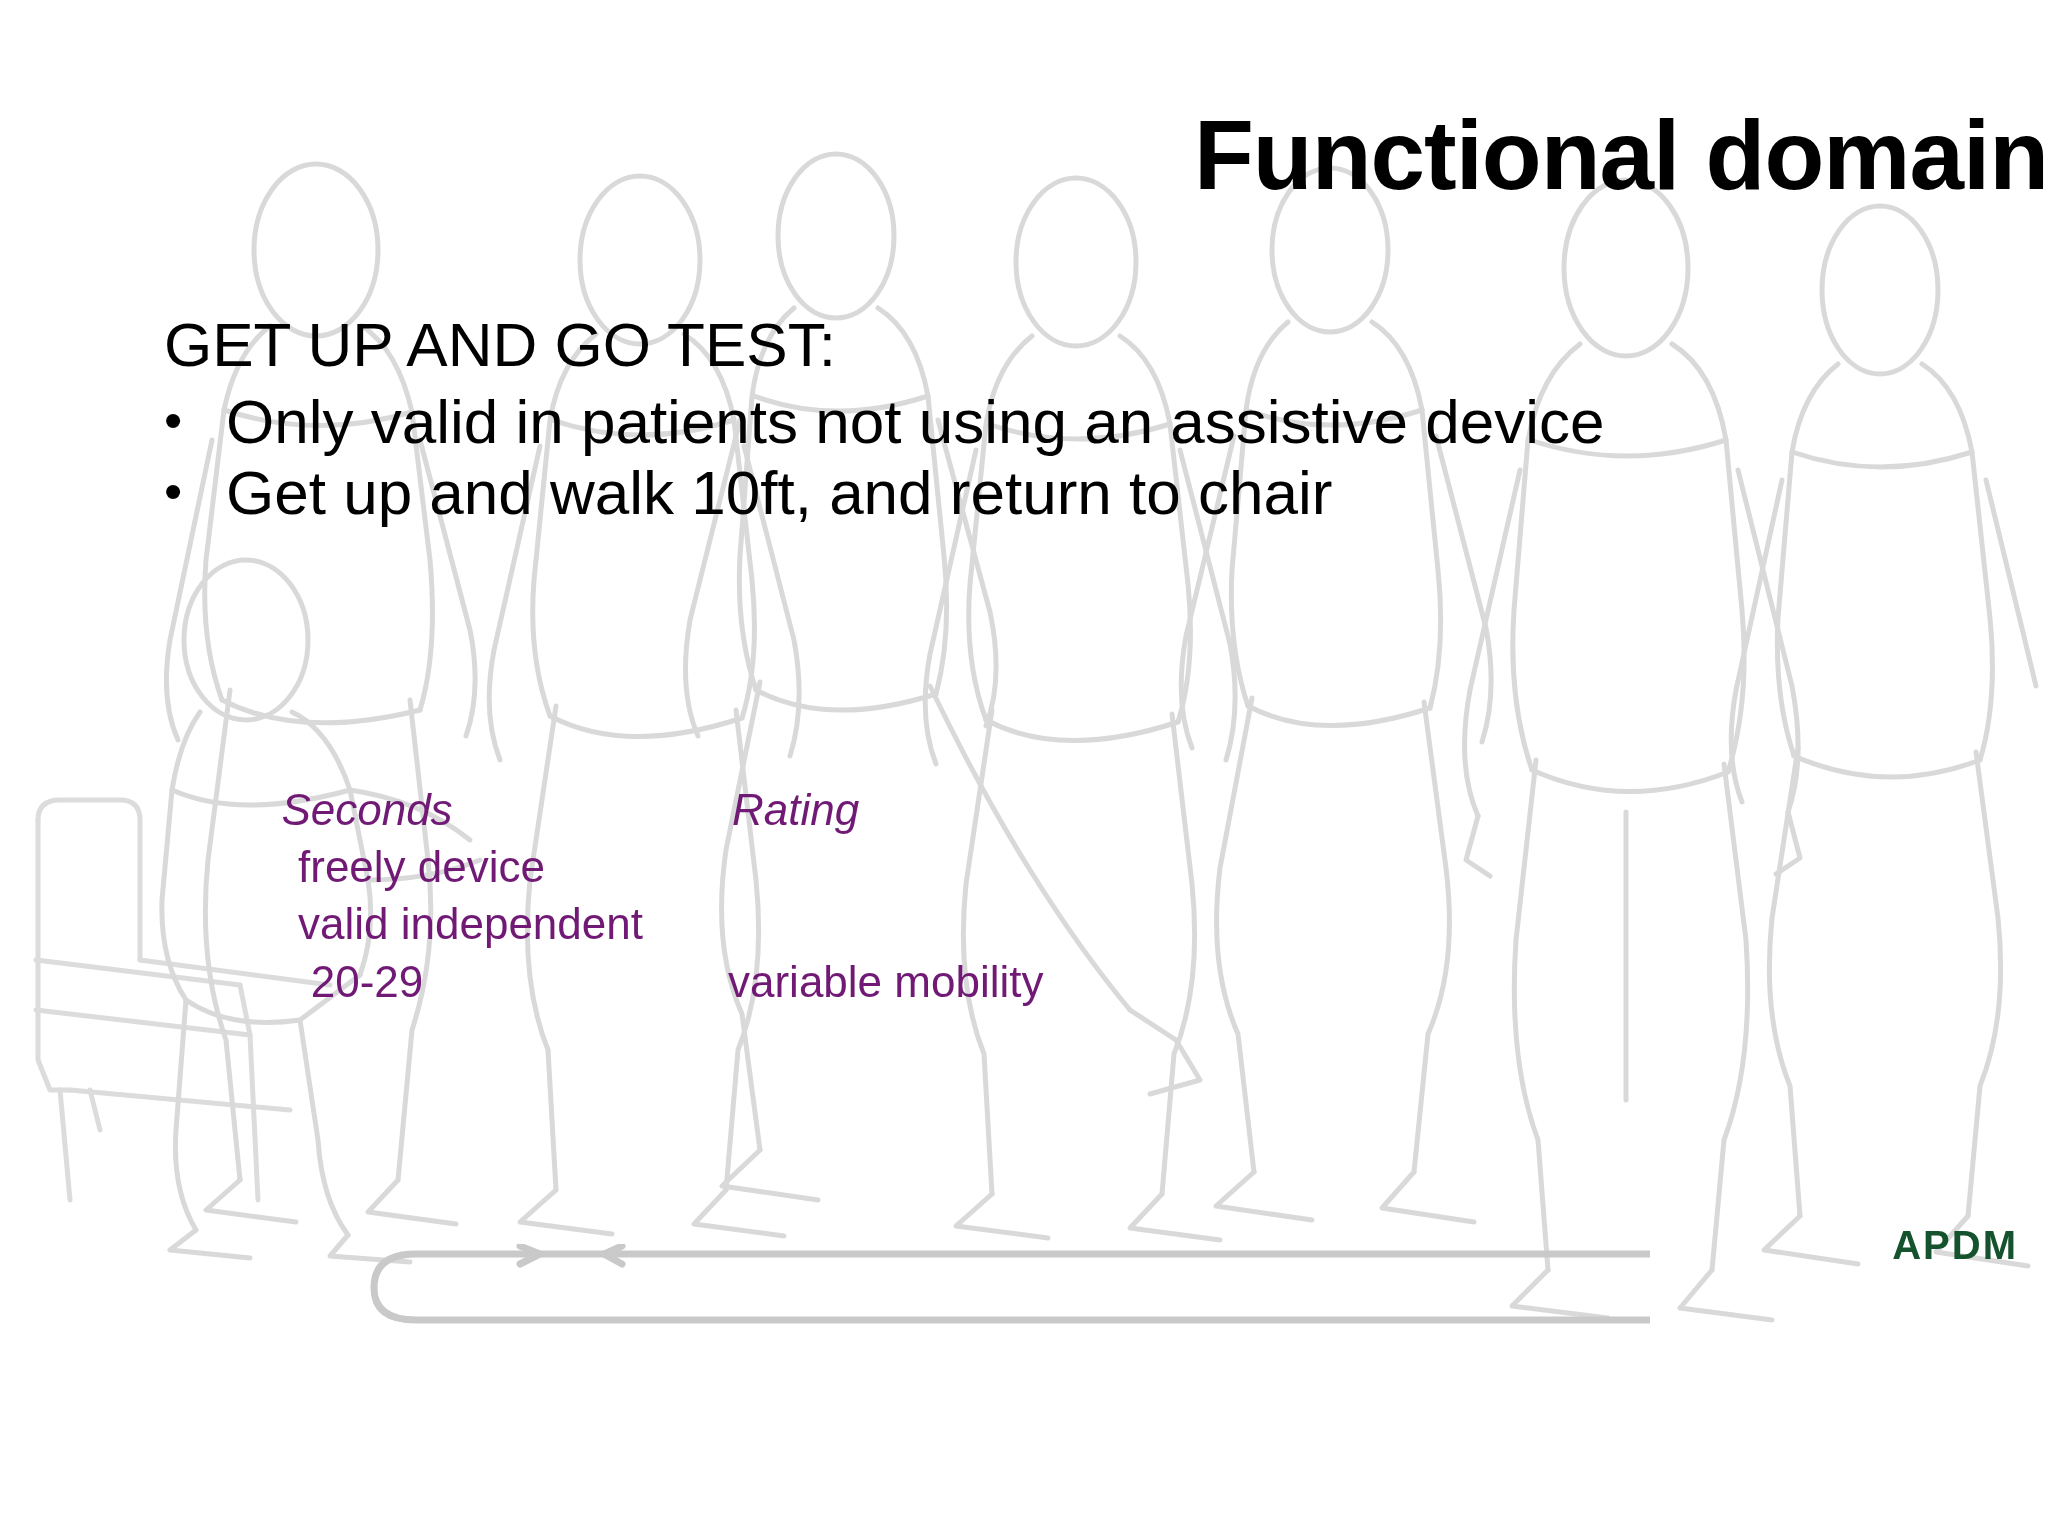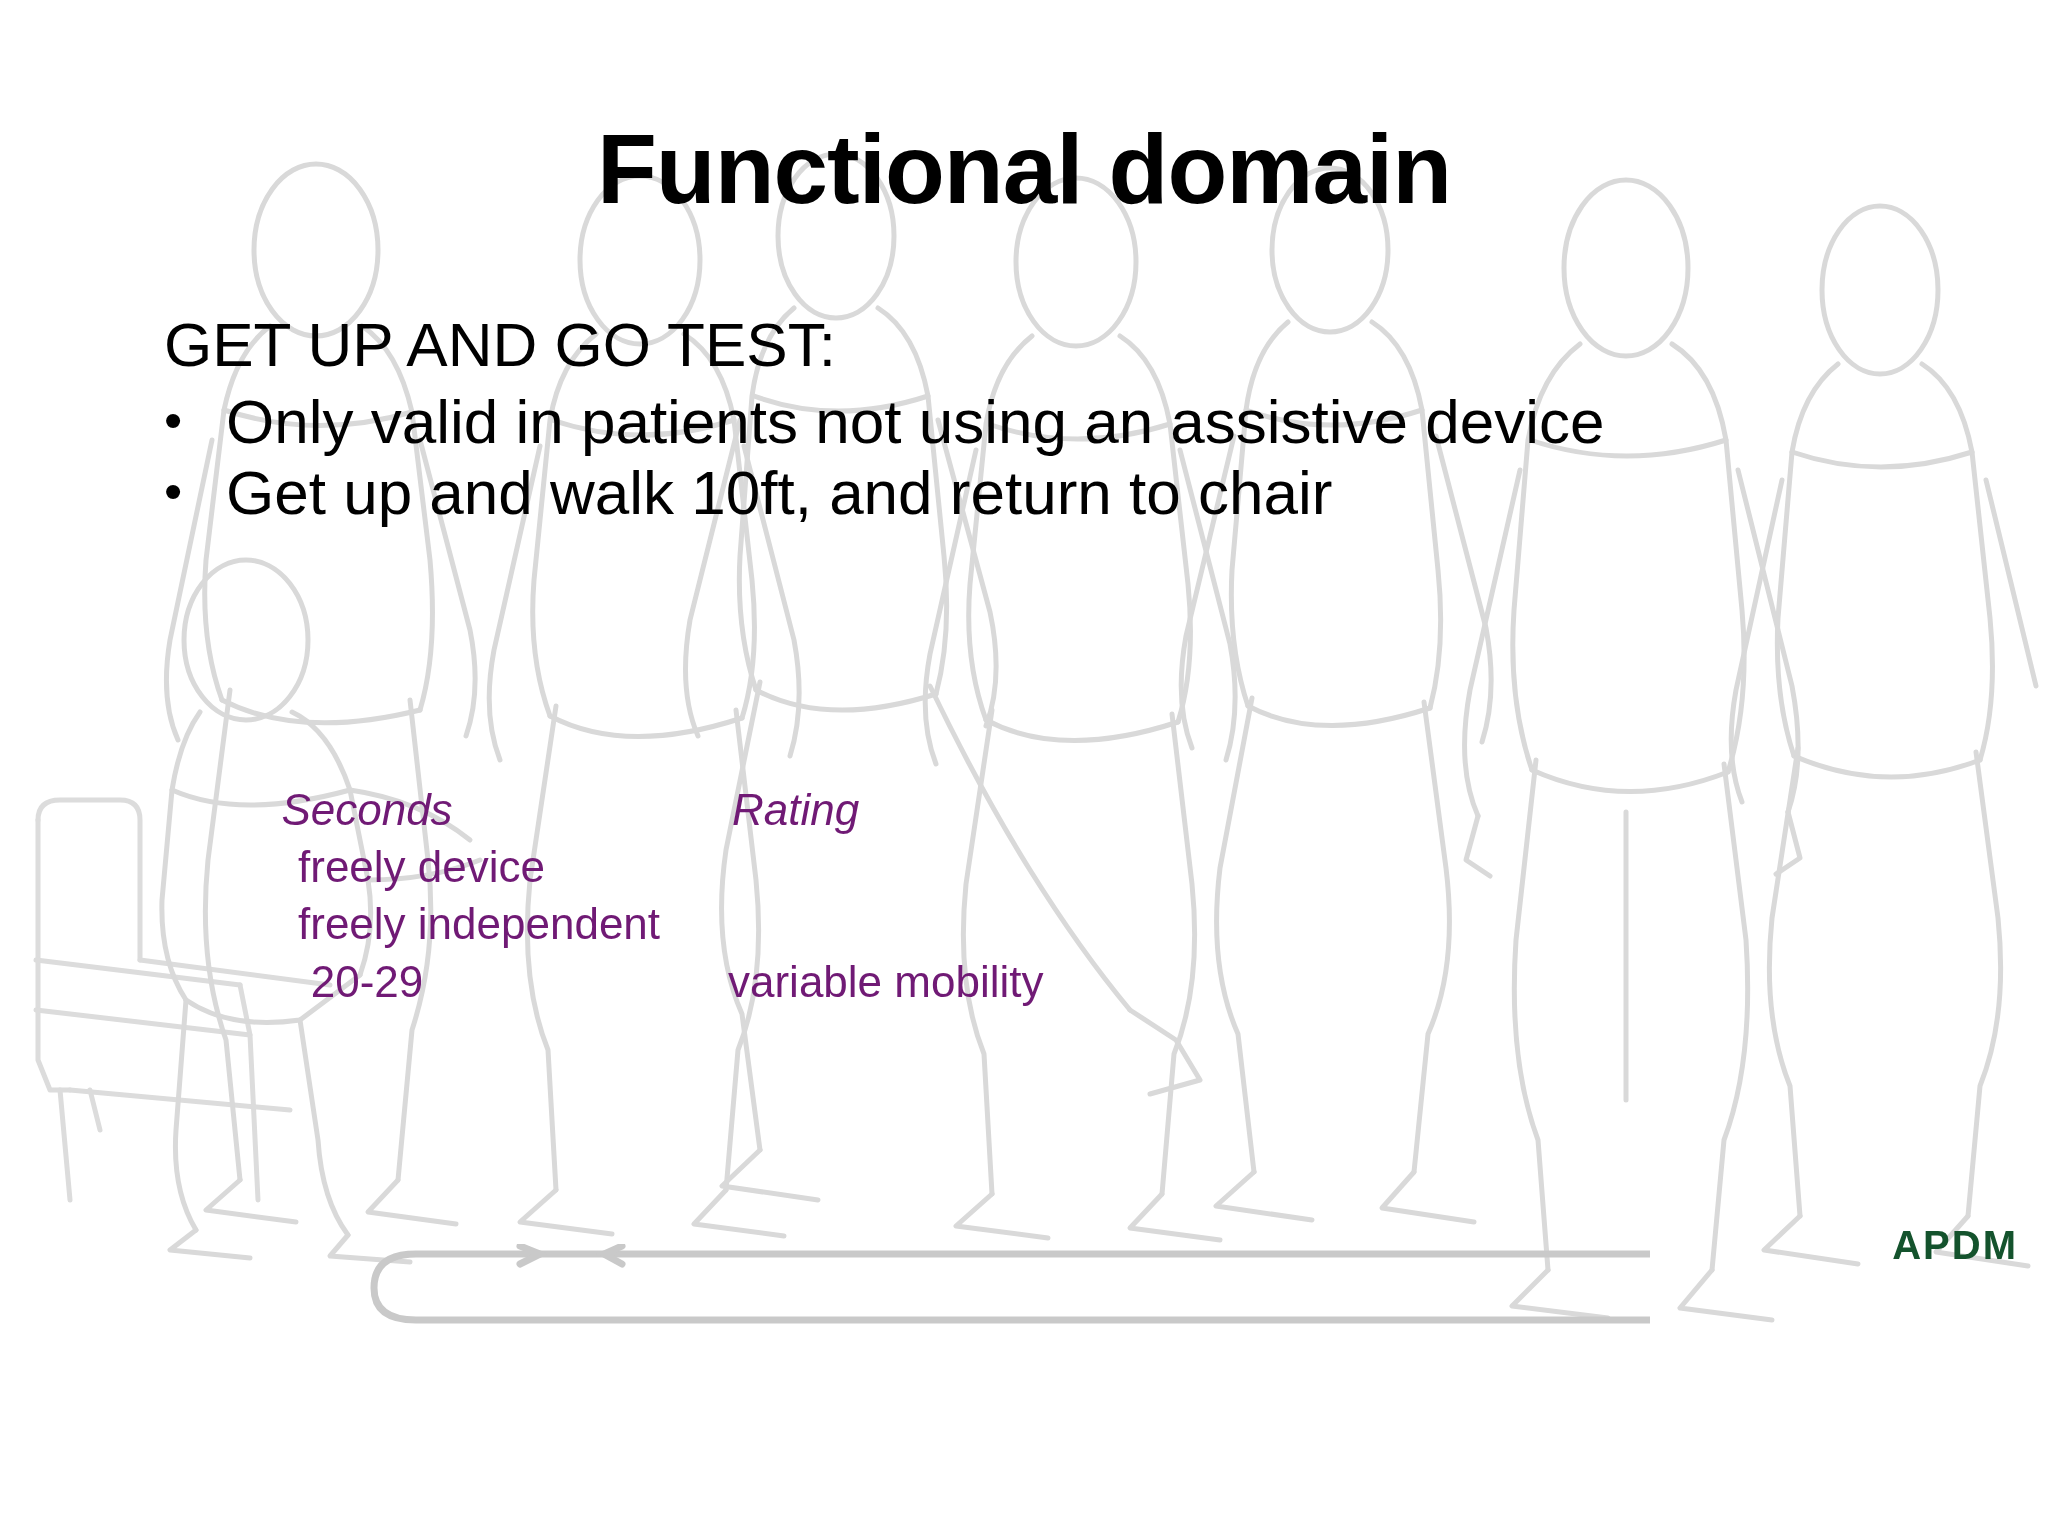--- a/index.html
+++ b/index.html
@@ -45,24 +45,24 @@
   
   #content {
     position: relative;
     z-index: 3;
     width: 100%;
     height: 100%;
   }
 
   #title {
     position: absolute;
-    top: 118px;
+    top: 104px;
     left: 0;
     width: 100%;
-    text-align: center;
+    text-align: right;
     font-size: 98px;
     font-weight: bold;
     color: #000000;
     letter-spacing: -1px;
     line-height: 1.05;
   }
 
   #body-block {
     position: absolute;
     top: 310px;
@@ -312,21 +312,21 @@
       <div class="tbl-row tbl-head">
         <span class="col-seconds">Seconds</span>
         <span class="col-rating">Rating</span>
       </div>
 
       <div class="tbl-row">
         <span class="col-rating">freely device</span>
       </div>
 
       <div class="tbl-row">
-        <span class="col-rating">freely independent</span>
+        <span class="col-rating">valid independent</span>
       </div>
 
       <div class="tbl-row">
         <span class="col-seconds">20-29</span>
         <span class="col-rating">variable mobility</span>
       </div>
 
 
     </div>
 

